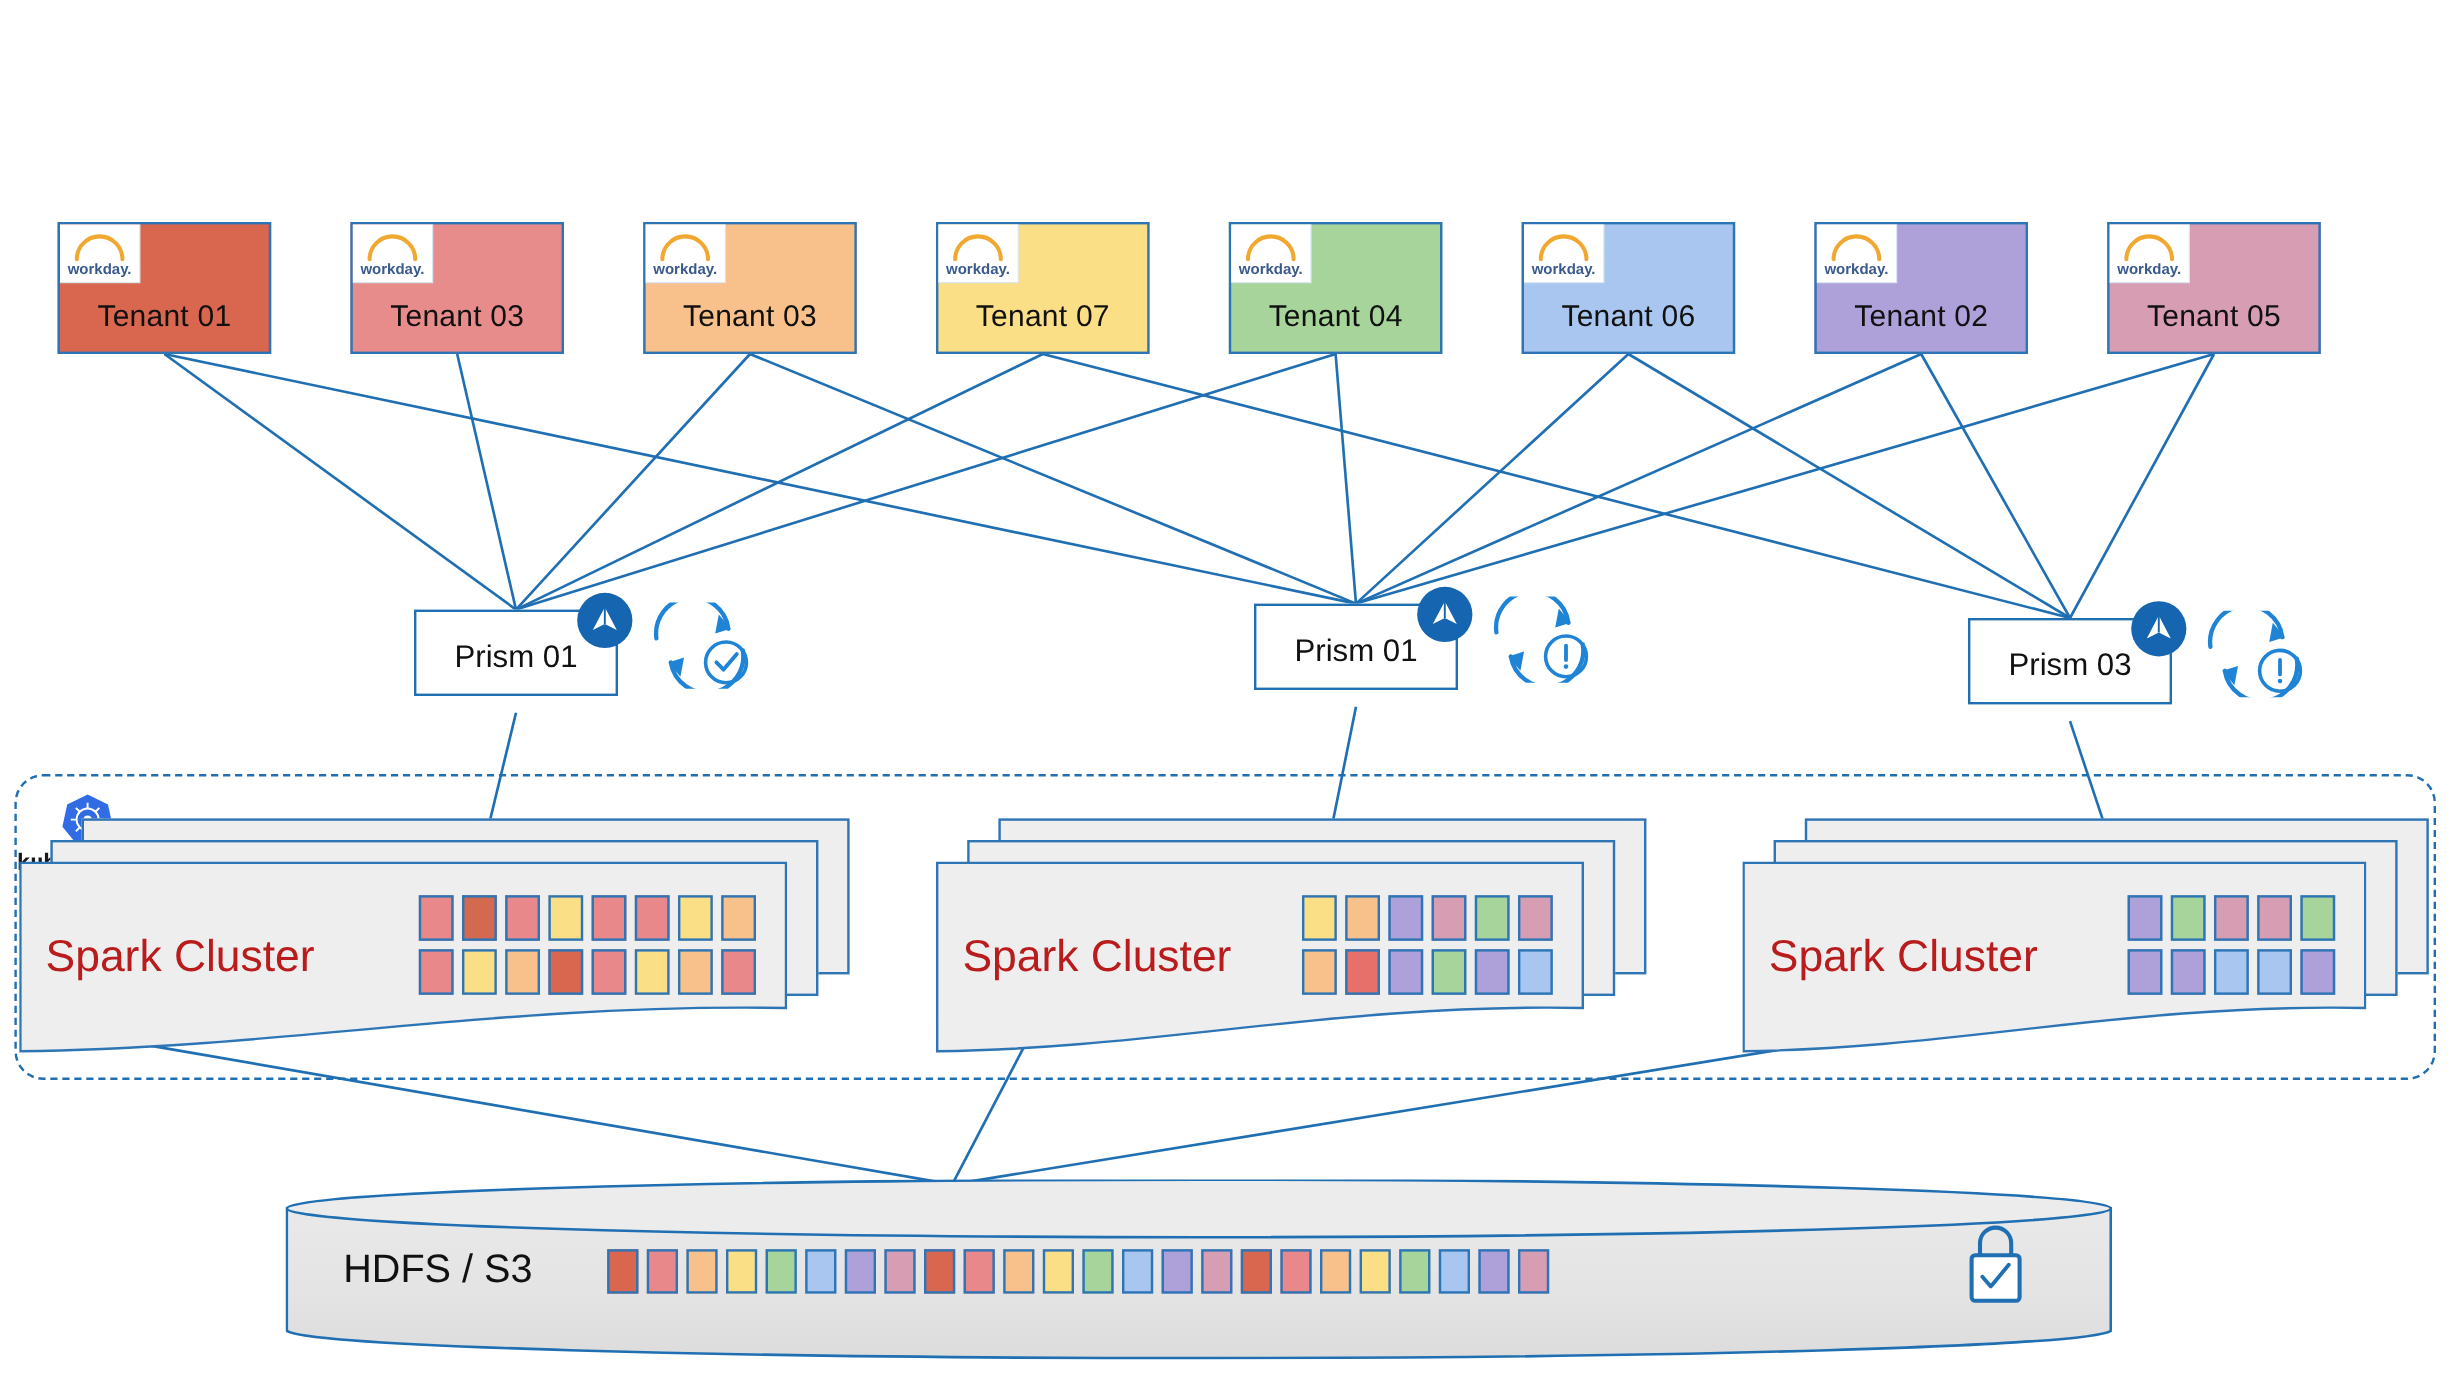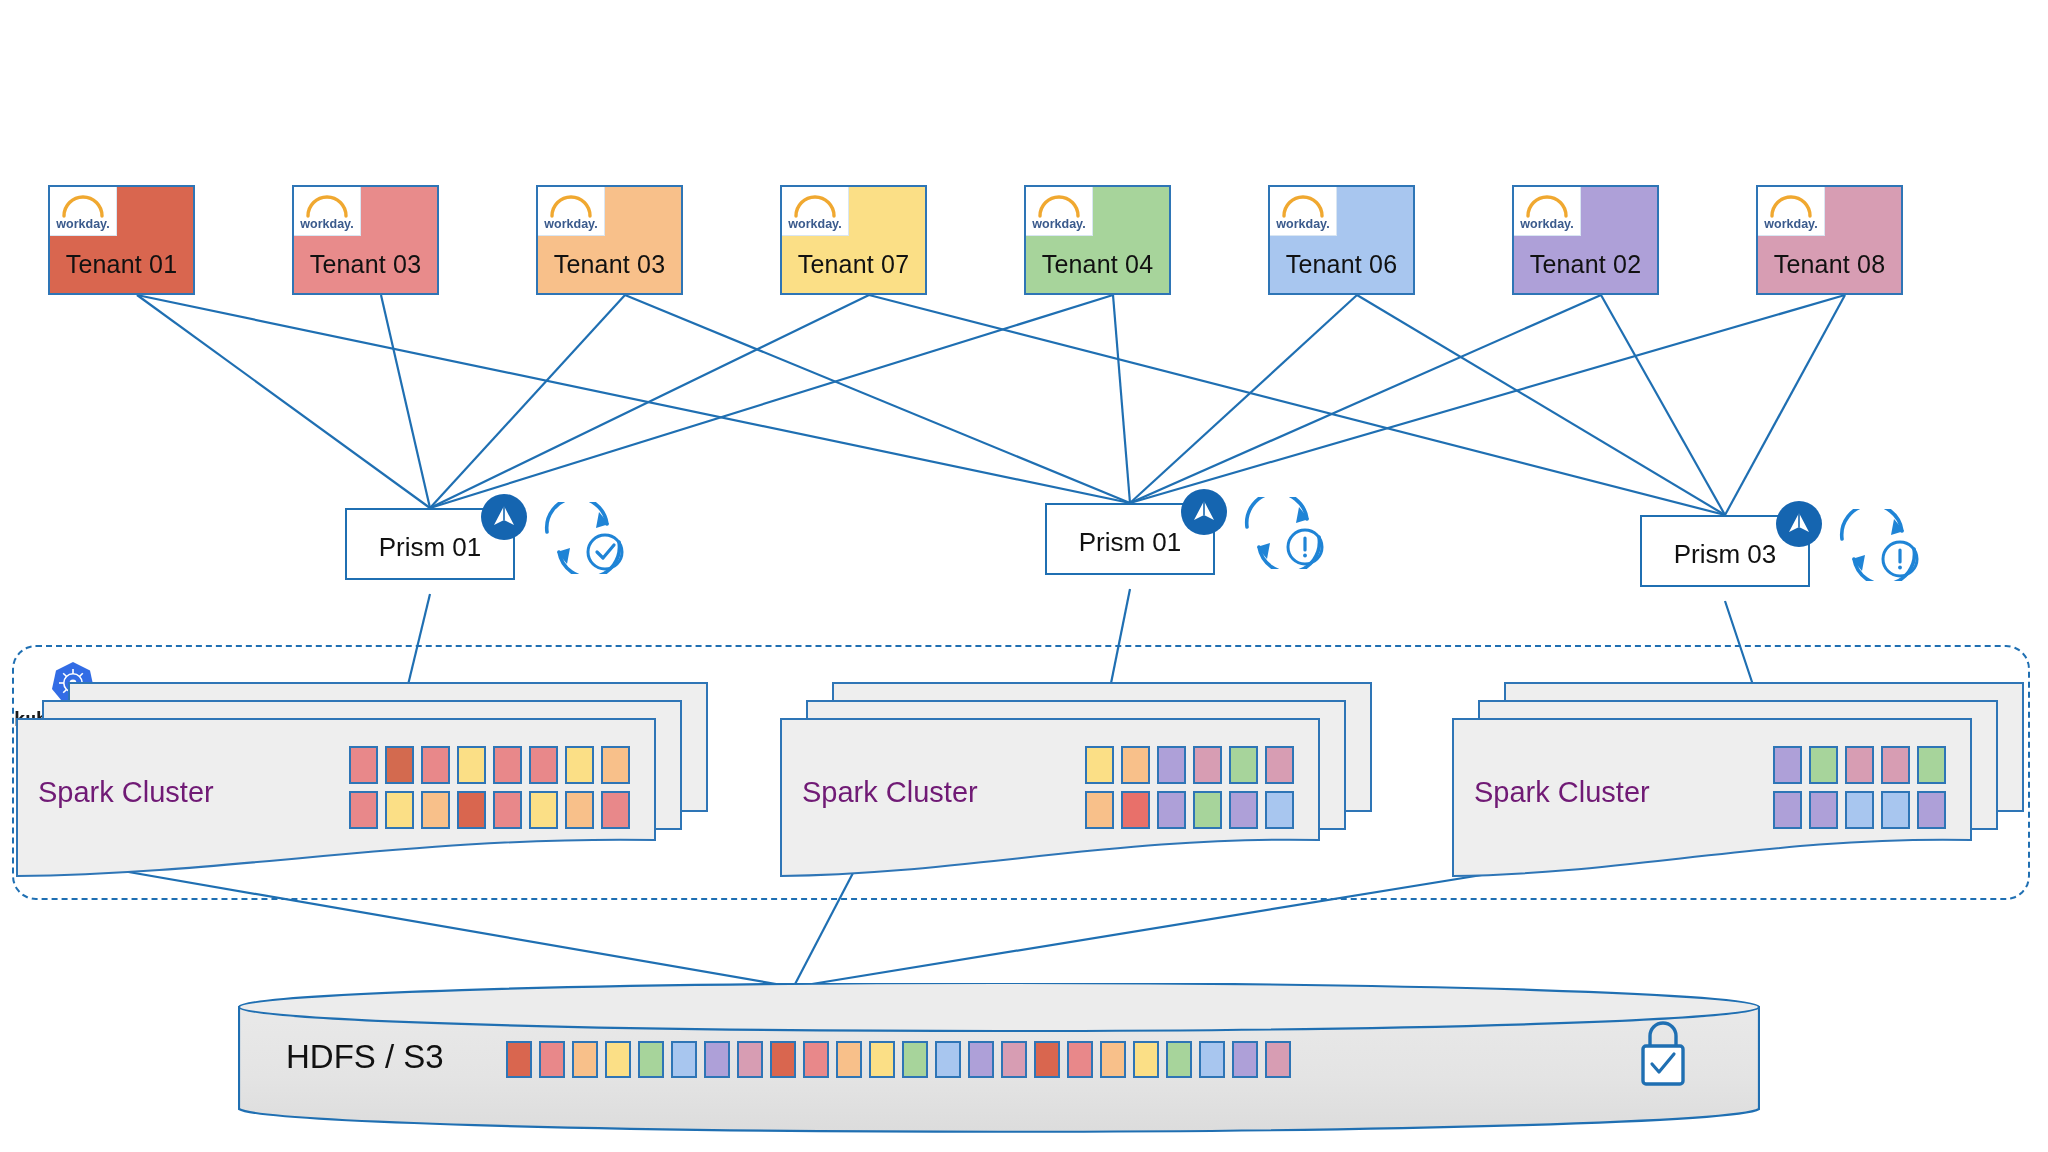--- a/index.html
+++ b/index.html
@@ -16,21 +16,21 @@
     position:absolute;left:0;top:40px;width:2048px;text-align:center;
     font-size:66px;font-weight:bold;color:#000000;letter-spacing:-0.5px;
     white-space:nowrap;
   }
 
   
   #edges{position:absolute;left:0;top:0;width:2048px;height:1152px;pointer-events:none;}
 
   
   .tenant{
-    position:absolute;width:147px;height:110px;
+    position:absolute;width:178px;height:110px;
     border:2.5px solid #2e75b6;box-sizing:border-box;
   }
   .tenant .wd{
     position:absolute;left:0;top:0;width:66px;height:48px;background:#ffffff;
     border-right:1px solid rgba(46,117,182,.18);border-bottom:1px solid rgba(46,117,182,.18);
     overflow:hidden;
   }
   .tenant .wd svg{position:absolute;left:4px;top:4px;}
   .tenant .tlabel{
     position:absolute;left:0;right:0;bottom:14px;text-align:center;
@@ -60,21 +60,21 @@
   .k8s-text{
     position:absolute;font-family:"DejaVu Sans Mono","Liberation Mono",monospace;
     font-weight:bold;font-size:19px;color:#1a1a1a;letter-spacing:-0.4px;
   }
 
   
   .cluster{position:absolute;}
   .cluster .sheet{position:absolute;background:#eeeeee;border:2px solid #2e75b6;box-sizing:border-box;}
   .cluster .front{position:absolute;left:0;}
   .cluster .slabel{
-    position:absolute;font-size:29px;color:#701a75;white-space:nowrap;
+    position:absolute;font-size:37px;color:#b91c1c;white-space:nowrap;
   }
   .grid{position:absolute;display:grid;gap:7px;}
   .cell{width:29px;height:38px;border:2px solid #2e75b6;box-sizing:border-box;}
 
   
   .cyl{position:absolute;margin-top:18px;}
   .cyl .hlabel{
     position:absolute;font-size:33px;color:#111;white-space:nowrap;
   }
   .hrow{position:absolute;display:flex;gap:7px;}
@@ -197,21 +197,21 @@
         </div>
         <div class="tlabel">Tenant 02</div>
       </div>
       <div class="tenant" style="left: 1756px; top: 185px; background: rgb(215, 157, 179);">
         <div class="wd">
           <svg width="58" height="40" viewBox="0 0 58 40">
             <path d="M10 25 A19 19 0 0 1 48 25" fill="none" stroke="#f0a830" stroke-width="3.4" stroke-linecap="round"></path>
             <text x="29" y="37" text-anchor="middle" font-family="Liberation Sans, sans-serif" font-size="12.5" font-weight="bold" fill="#3a5a8c">workday.</text>
           </svg>
         </div>
-        <div class="tlabel">Tenant 08</div>
+        <div class="tlabel">Tenant 05</div>
       </div>
     </div>
   <div id="clusters-layer">
       <div class="cluster" style="left: 16px; top: 718px; width: 700px; height: 190px;">
         <div class="sheet" style="left: 52px; top: -36px; width: 640px; height: 130px;"></div>
         <div class="sheet" style="left: 26px; top: -18px; width: 640px; height: 130px;"></div>
         <div class="front" style="top: 0px; width: 640px; height: 162px;"><svg width="640" height="162" viewBox="0 0 640 162">
             <path d="M1 1 H639 V122 C396.8 118, 217.60000000000002 156, 1 158 Z" fill="#eeeeee" stroke="#2e75b6" stroke-width="2"></path>
           </svg></div>
         <div class="slabel" style="left: 22px; top: 58px;">Spark Cluster</div>

